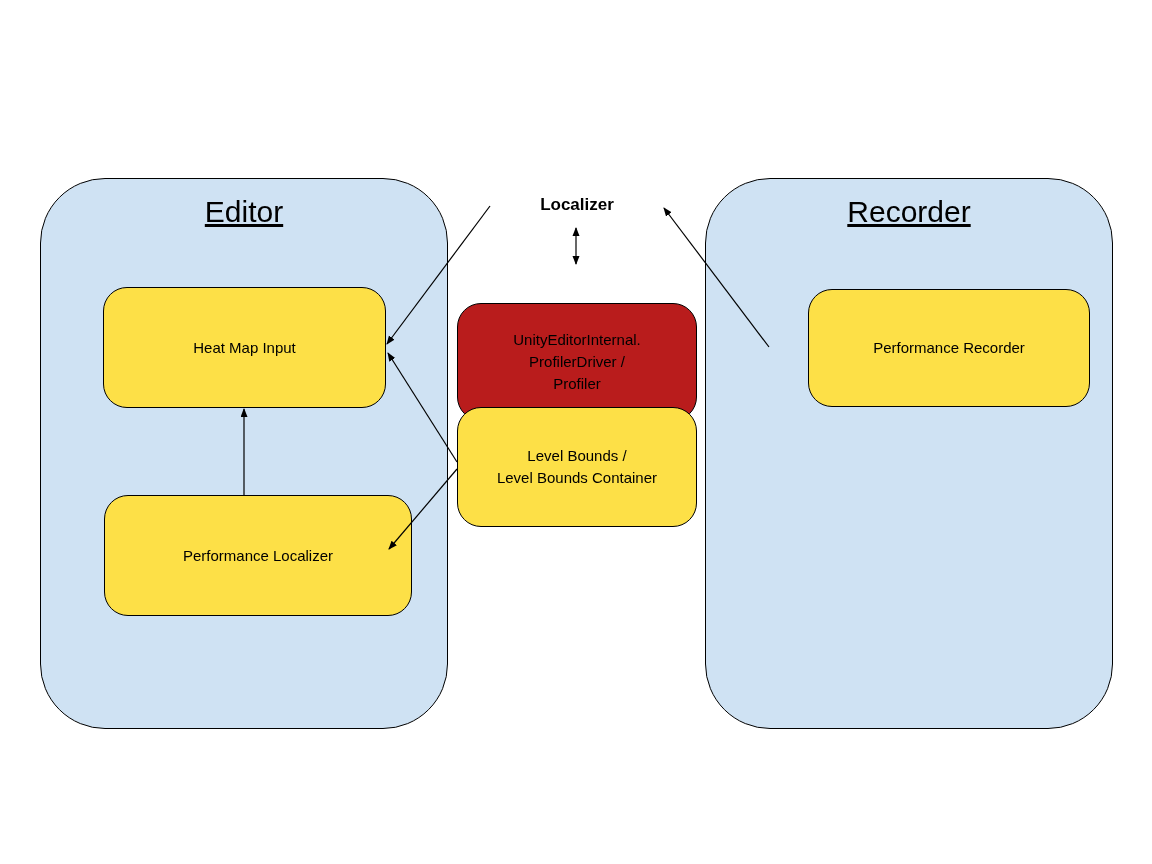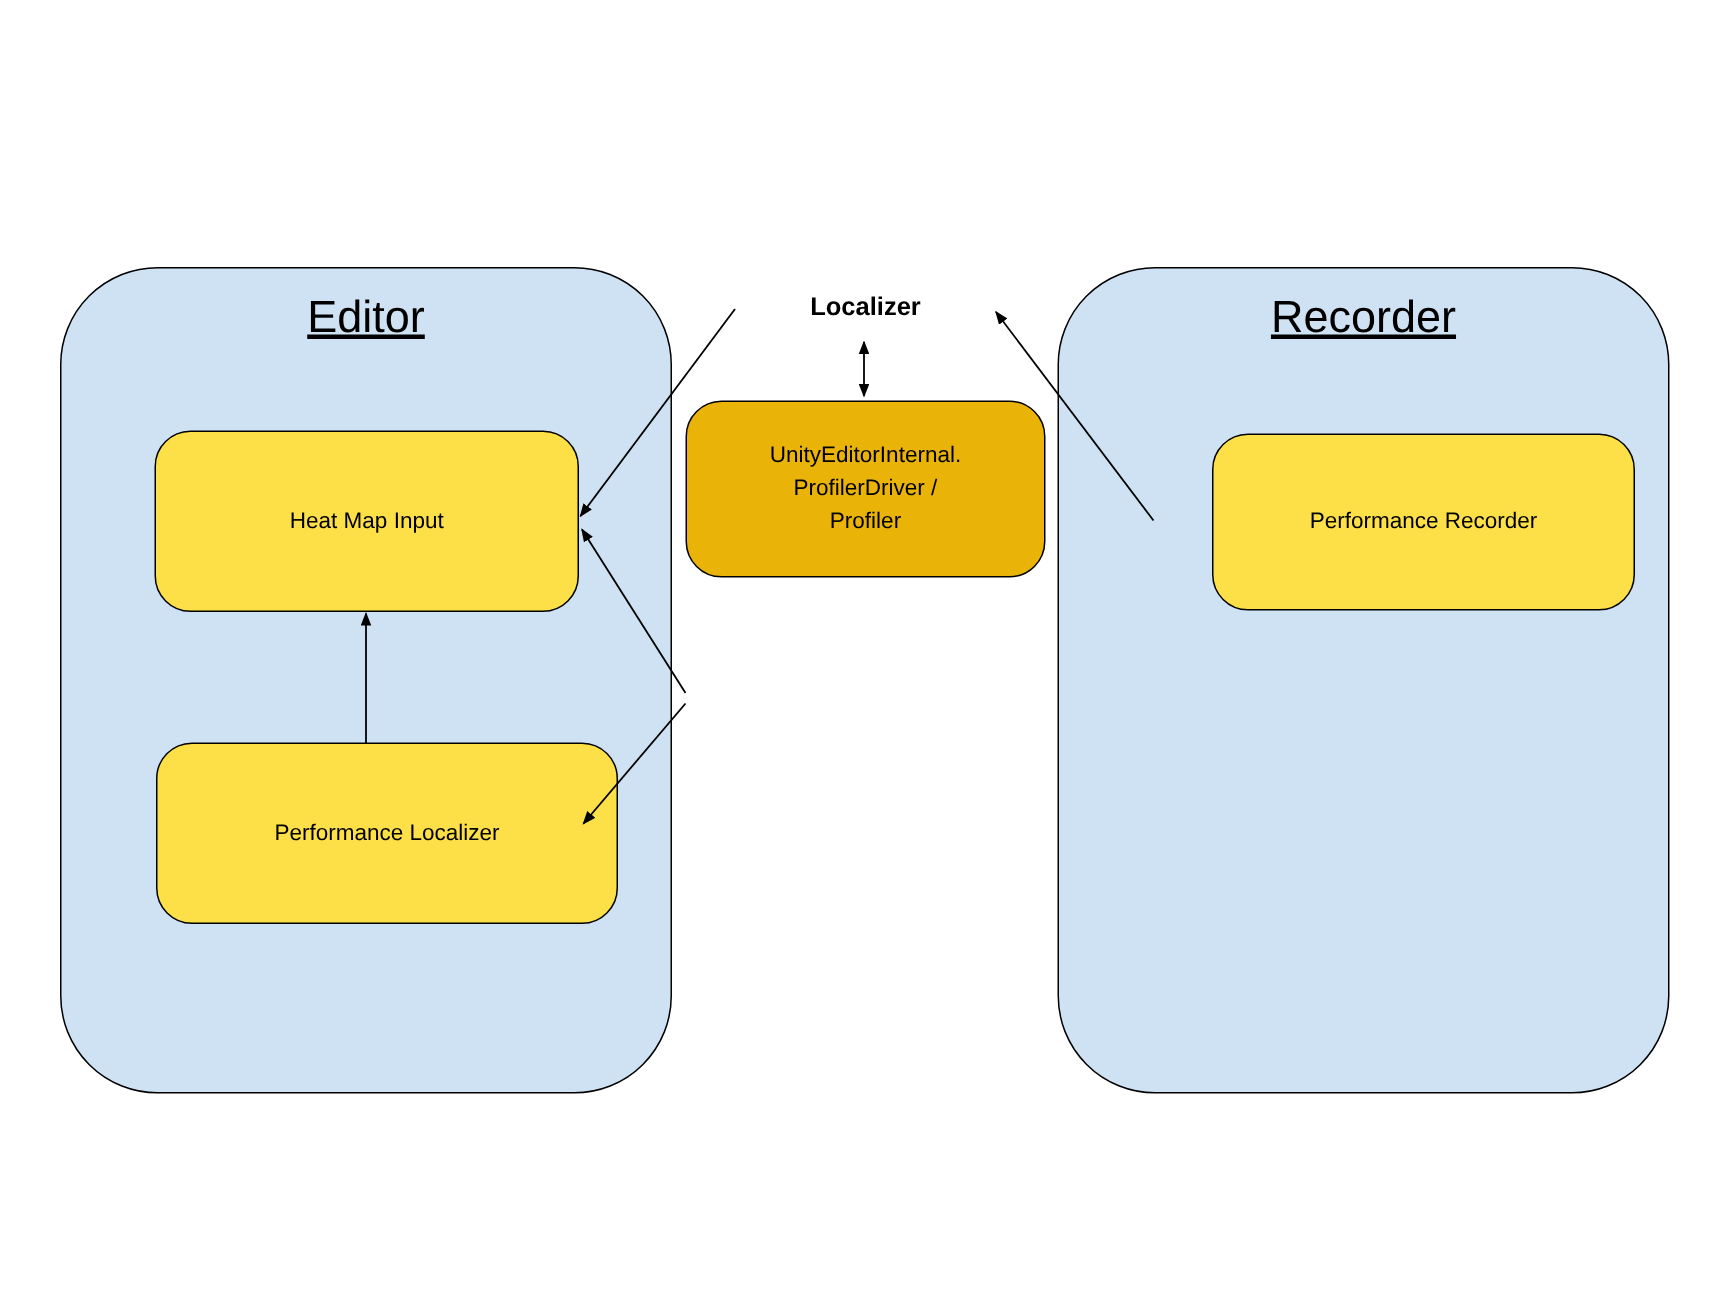--- a/index.html
+++ b/index.html
@@ -39,21 +39,21 @@
     box-sizing: border-box;
     display: flex;
     align-items: center;
     justify-content: center;
     text-align: center;
     font-size: 15px;
     line-height: 22px;
     color: #000000;
     white-space: pre-line;
   }
-  .node.gray { background: #eab308; }
+  .node.gray { background: #b91c1c; margin-top: 36px; }
 
   #heat-map-input        { left: 103px; top: 287px; width: 283px; height: 121px; }
   #performance-localizer { left: 104px; top: 495px; width: 308px; height: 121px; }
   #performance-recorder  { left: 767px; top: 289px; width: 282px; height: 118px; margin-left: 41px; }
   #profiler-driver       { left: 457px; top: 267px; width: 240px; height: 118px; }
   #level-bounds          { left: 457px; top: 407px; width: 240px; height: 120px; }
 
   #metadata-label {
     position: absolute;
     left: 527px; top: 195px; width: 100px;
@@ -84,20 +84,22 @@
   </div>
 
   <div class="node" id="heat-map-input">Heat Map Input</div>
   <div class="node" id="performance-localizer">Performance Localizer</div>
 
   <div class="node" id="performance-recorder">Performance Recorder</div>
 
   <div class="node gray" id="profiler-driver">UnityEditorInternal.
 ProfilerDriver /
 Profiler</div>
+  <div class="node" id="level-bounds">Level Bounds /
+Level Bounds Container</div>
 
   <div id="metadata-label">Localizer</div>
 
   <svg id="edge-layer" width="1152" height="864" viewBox="0 0 1152 864">
     <defs>
       <marker id="arrow" markerWidth="9" markerHeight="8" refX="8" refY="3.5" orient="auto" markerUnits="userSpaceOnUse">
         <path d="M0,0 L9,3.5 L0,7 Z" fill="#000000"></path>
       </marker>
       <marker id="arrow-start" markerWidth="9" markerHeight="8" refX="1" refY="3.5" orient="auto" markerUnits="userSpaceOnUse">
         <path d="M9,0 L0,3.5 L9,7 Z" fill="#000000"></path>

